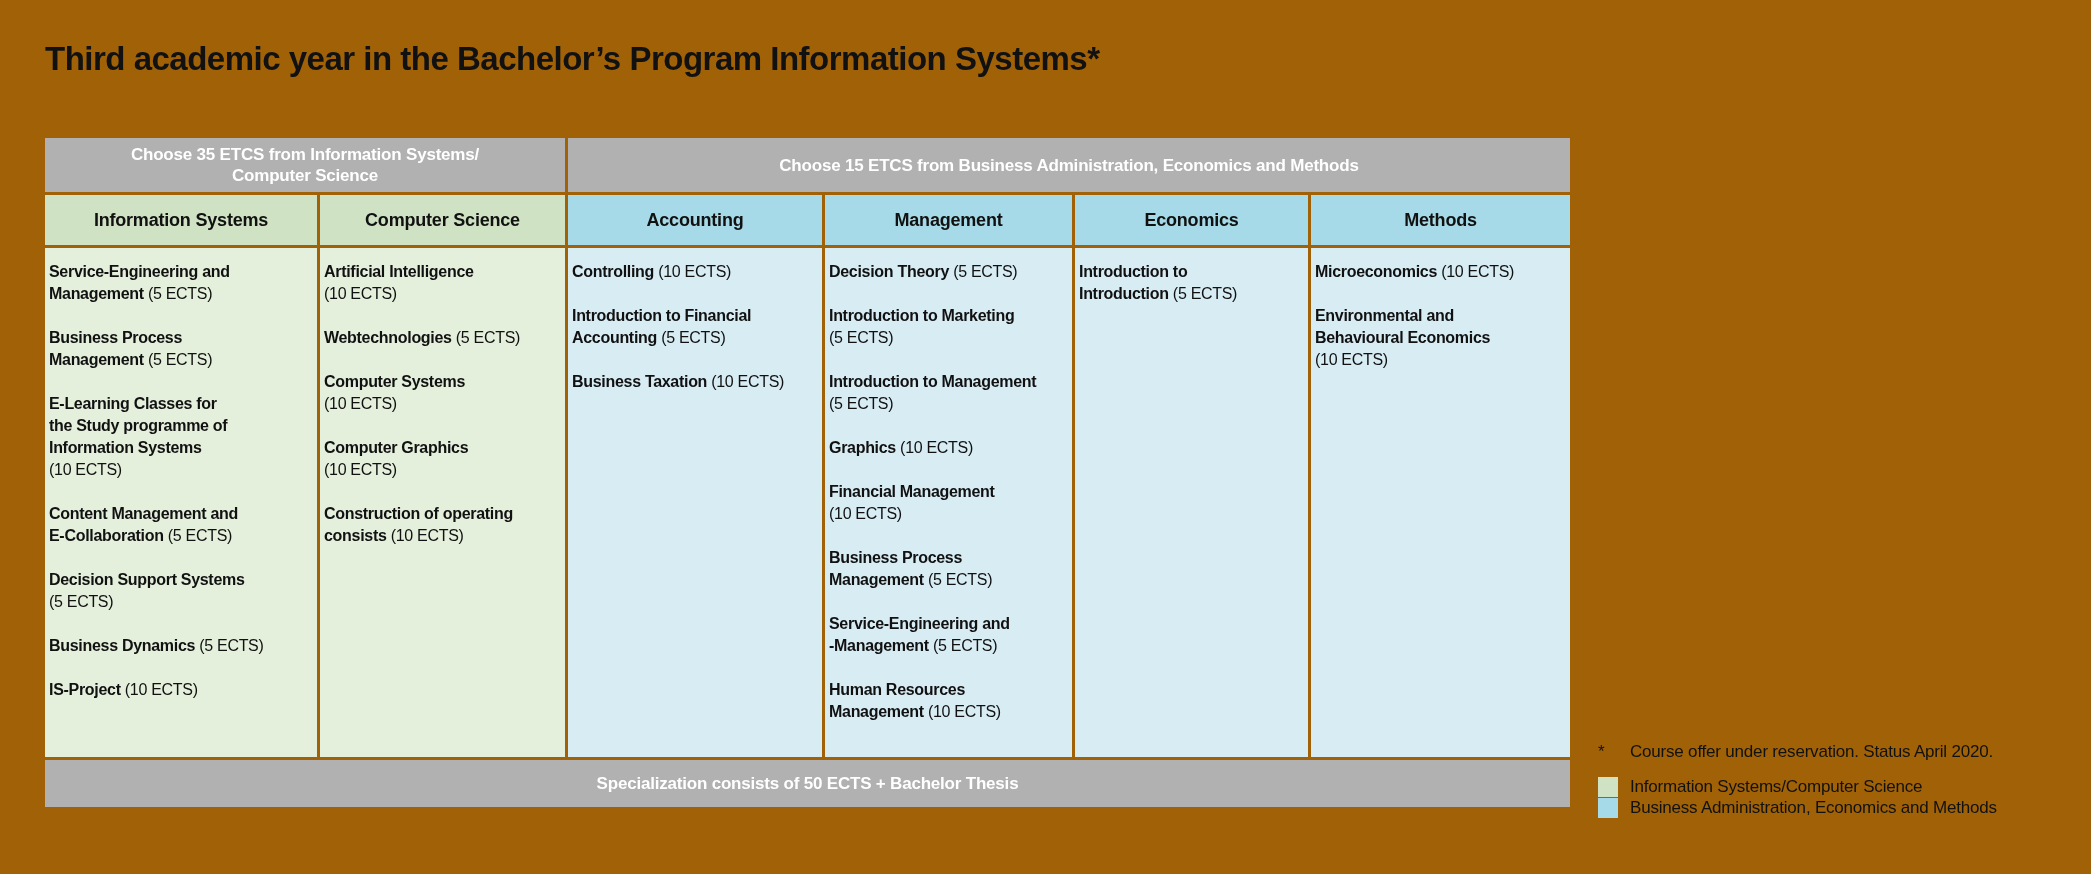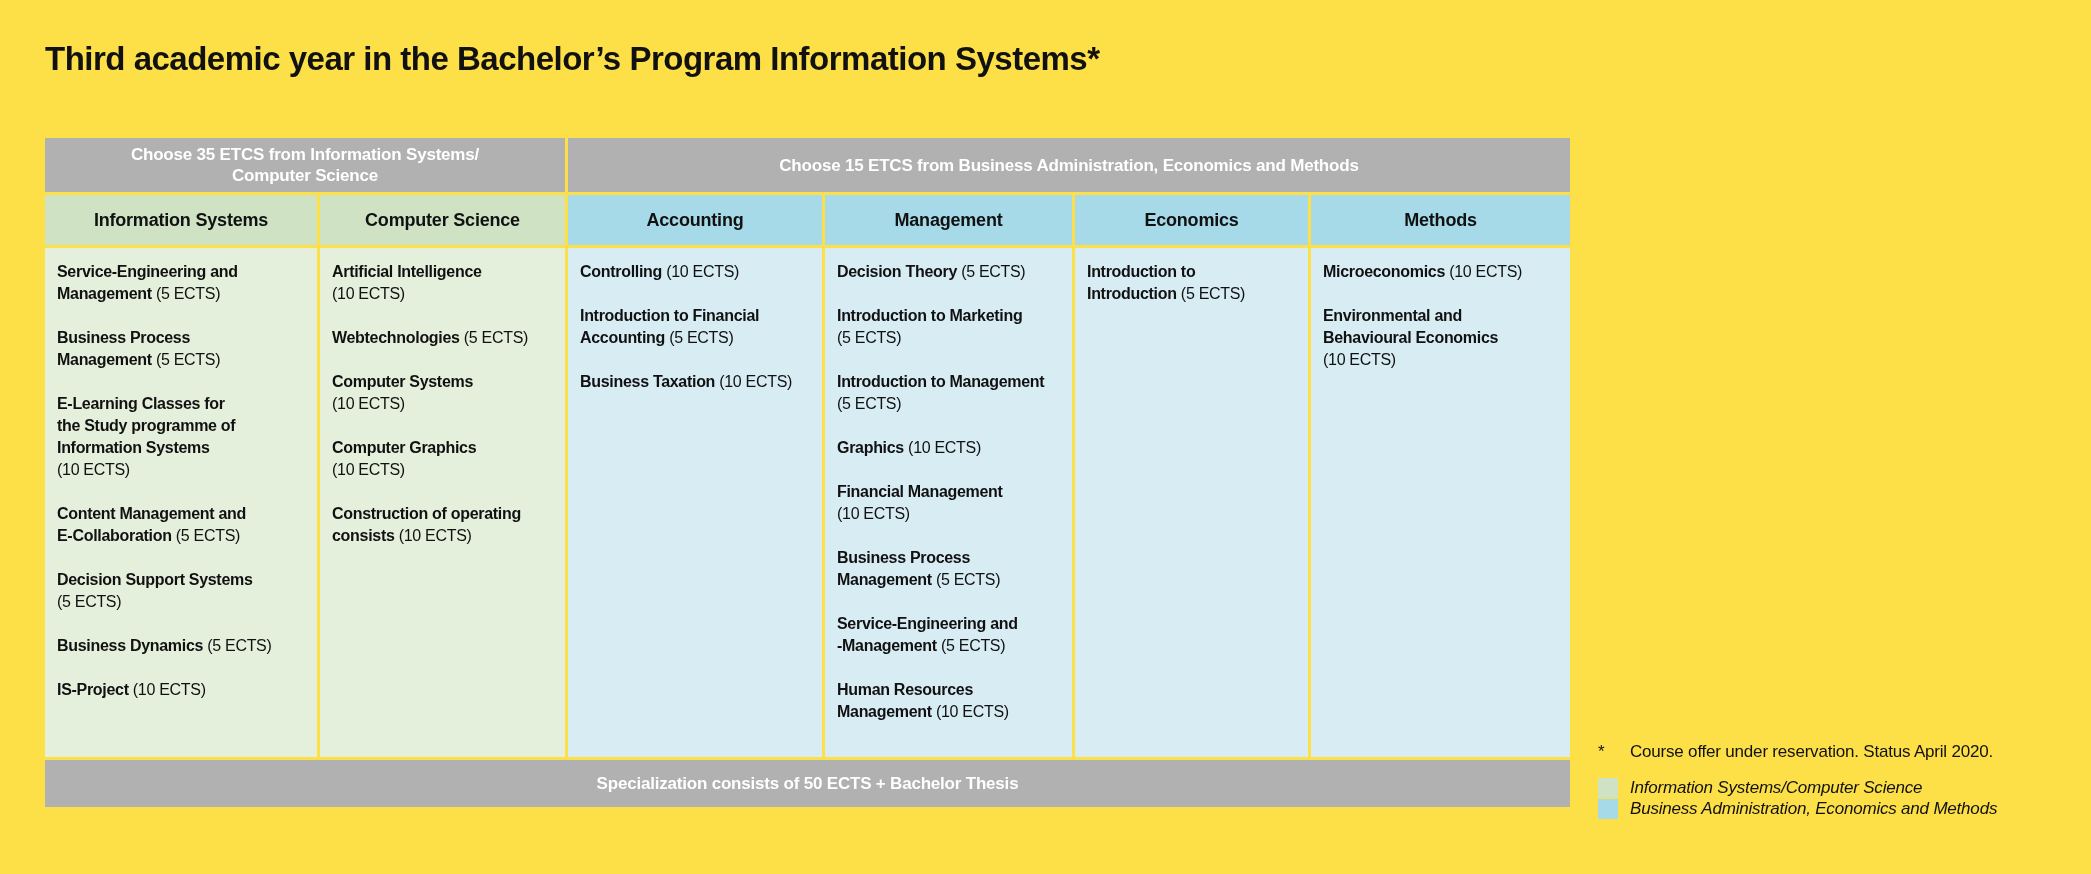--- a/index.html
+++ b/index.html
@@ -5,21 +5,21 @@
   * { margin: 0; padding: 0; box-sizing: border-box; }
   html, body { background: #ffffff; }
   body {
     font-family: "Liberation Sans", "DejaVu Sans", sans-serif;
     color: #111;
   }
   .canvas {
     position: relative;
     width: 2091px;
     height: 874px;
-    background: #fde047;
+    background: #a16207;
     overflow: hidden;
   }
   .page-title {
     position: absolute;
     left: 45px;
     top: 40px;
     font-size: 33px;
     font-weight: bold;
     letter-spacing: -0.5px;
     color: #111;
@@ -53,21 +53,21 @@
   .col-header {
     font-weight: bold;
     font-size: 18px;
     letter-spacing: -0.2px;
     display: flex;
     align-items: center;
     justify-content: center;
     text-align: center;
   }
   .col-body {
-    padding: 13px 8px 0 12px;
+    padding: 13px 8px 0 4px;
     font-size: 16px;
     line-height: 22px;
     letter-spacing: -0.3px;
   }
   .green { background: var(--body_green, #e4efdc); }
   .blue  { background: var(--body_blue,  #d8ecf4); }
   .col-header.green { background: var(--header_green, #cfe3c4); }
   .col-header.blue  { background: var(--header_blue,  #a6dae8); }
   .course { margin-bottom: 22px; }
   .course b { font-weight: bold; }
@@ -91,23 +91,21 @@
     letter-spacing: -0.2px;
   }
   .legend-note {
     display: flex;
     align-items: baseline;
   }
   .legend-note .symbol { width: 32px; }
   .legend-items { margin-top: 15px; }
   .legend-row {
     display: flex;
-    align-items: center;
     height: 21px;
-    font-style: italic;
   }
   .swatch {
     width: 20px;
     height: 20px;
     margin-right: 12px;
     flex: 0 0 auto;
   }
 </style>
 </head>
 <body>

